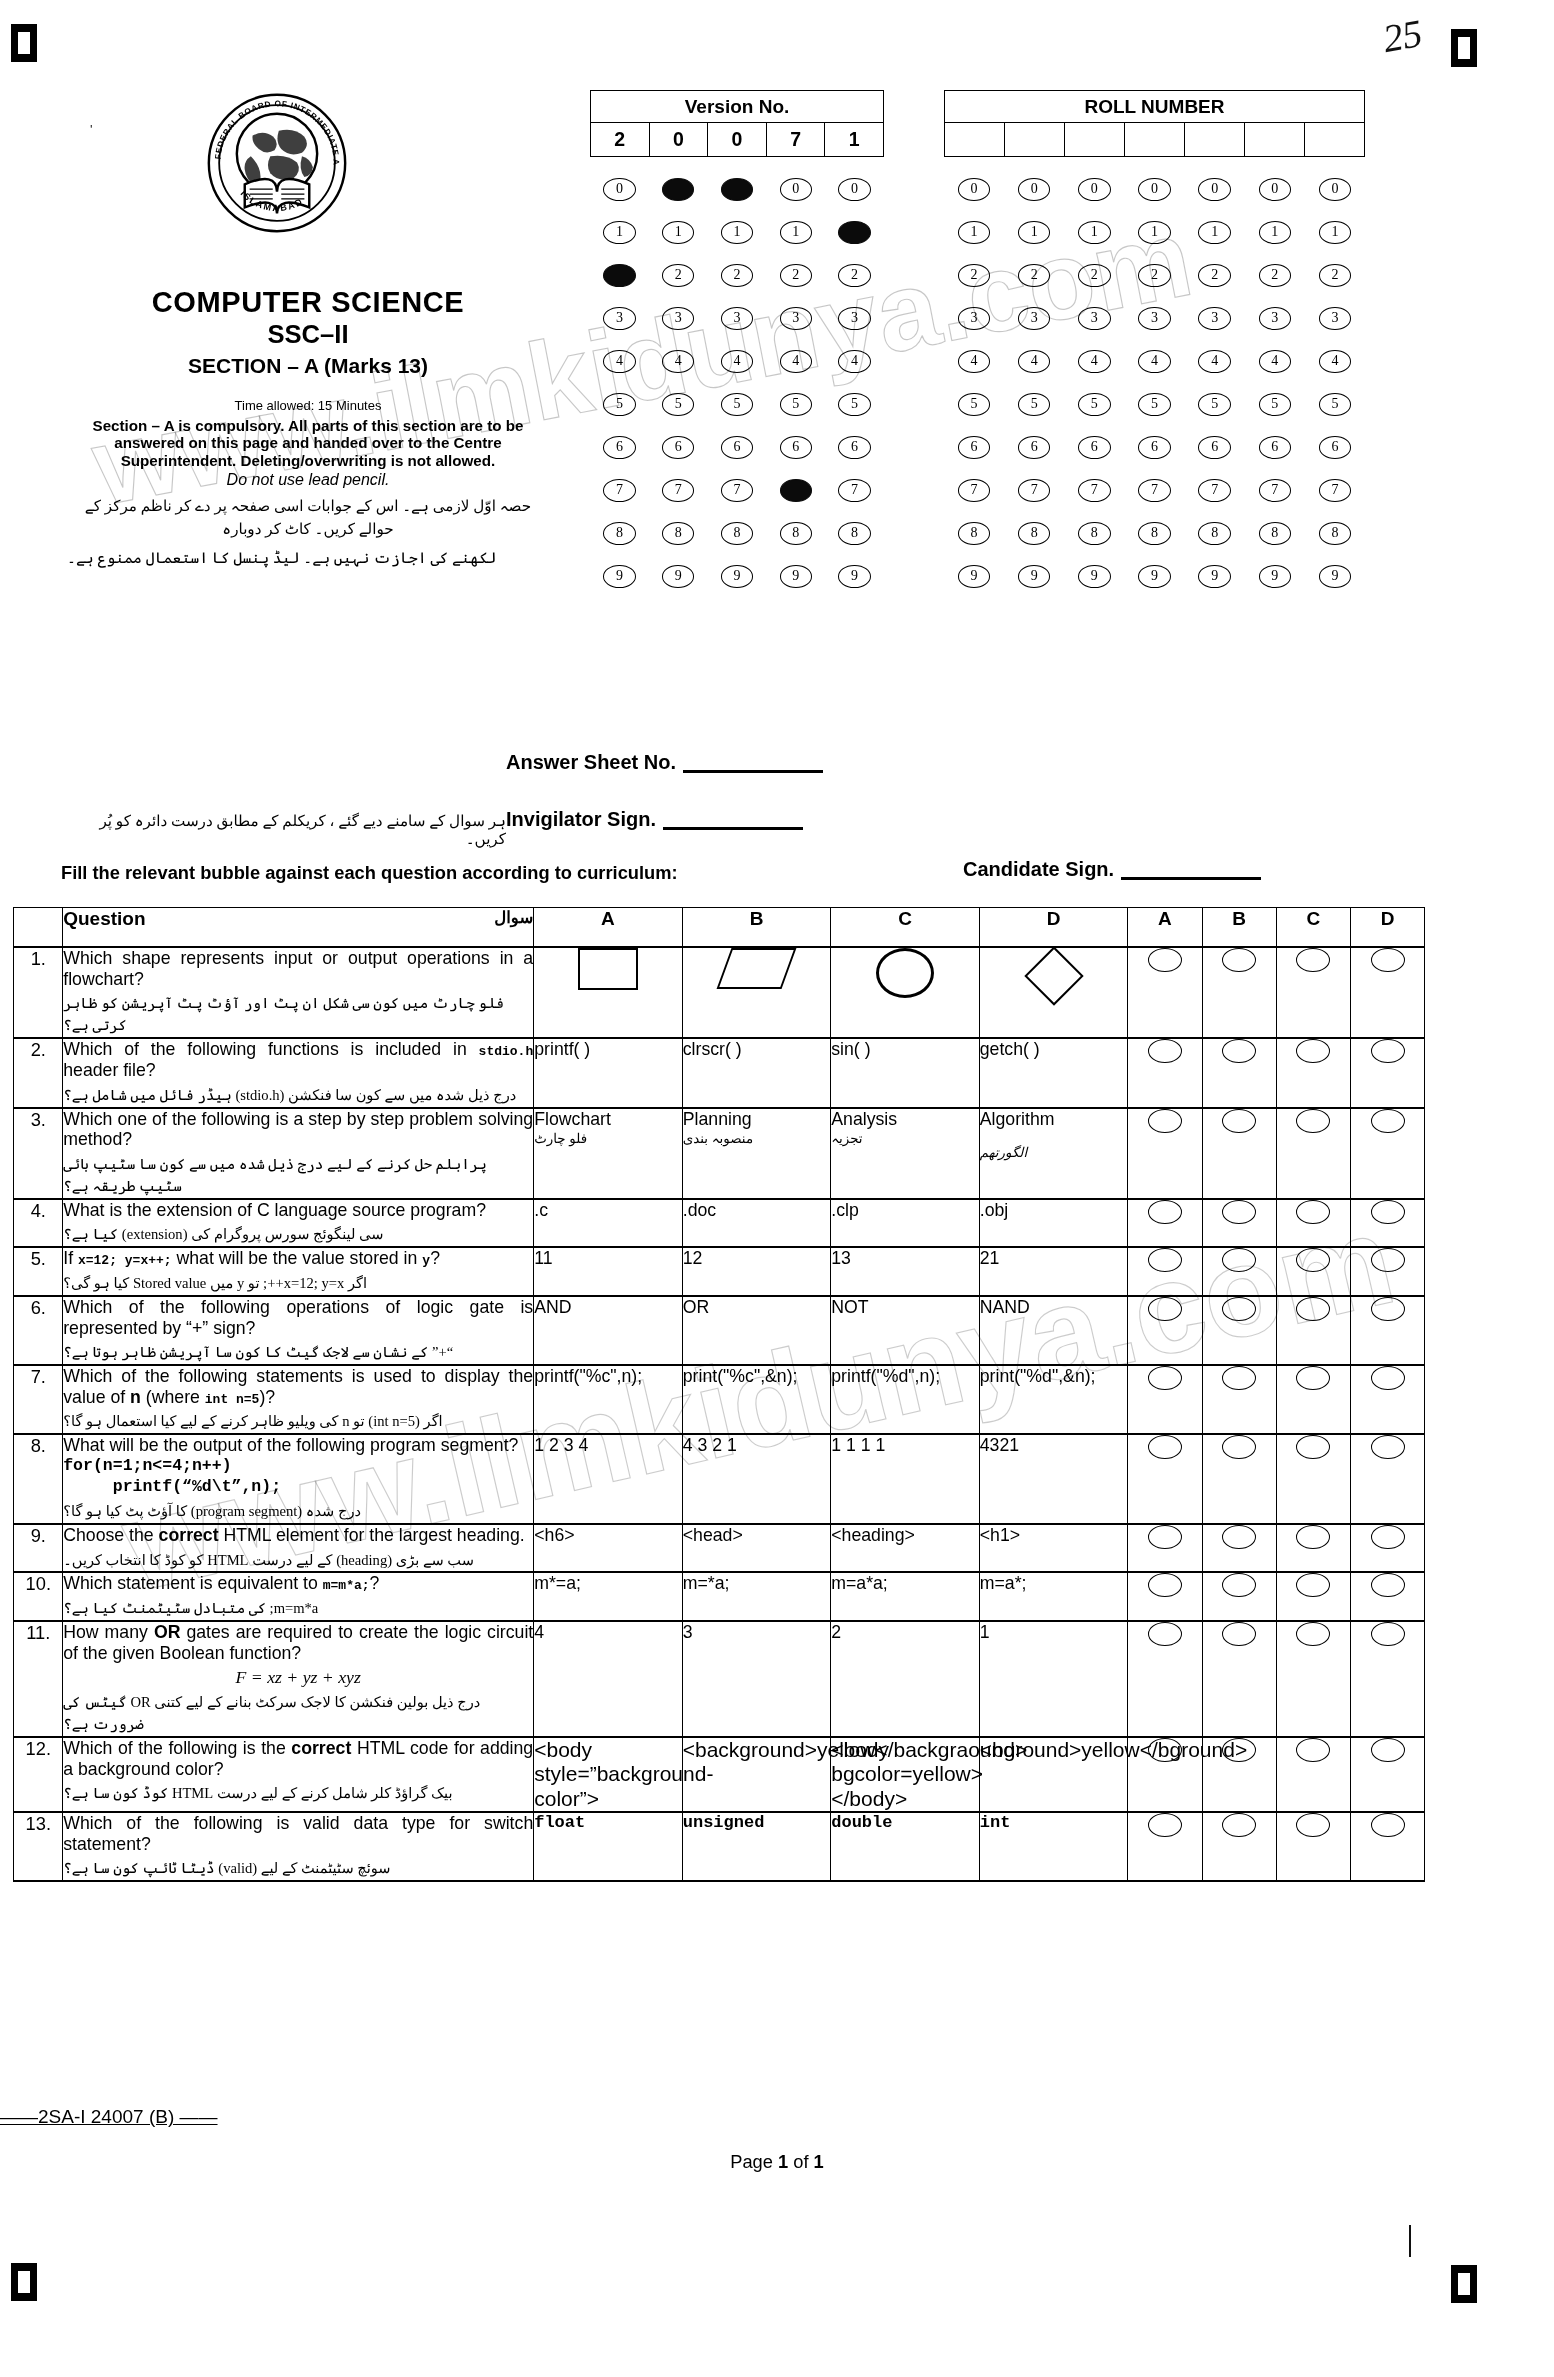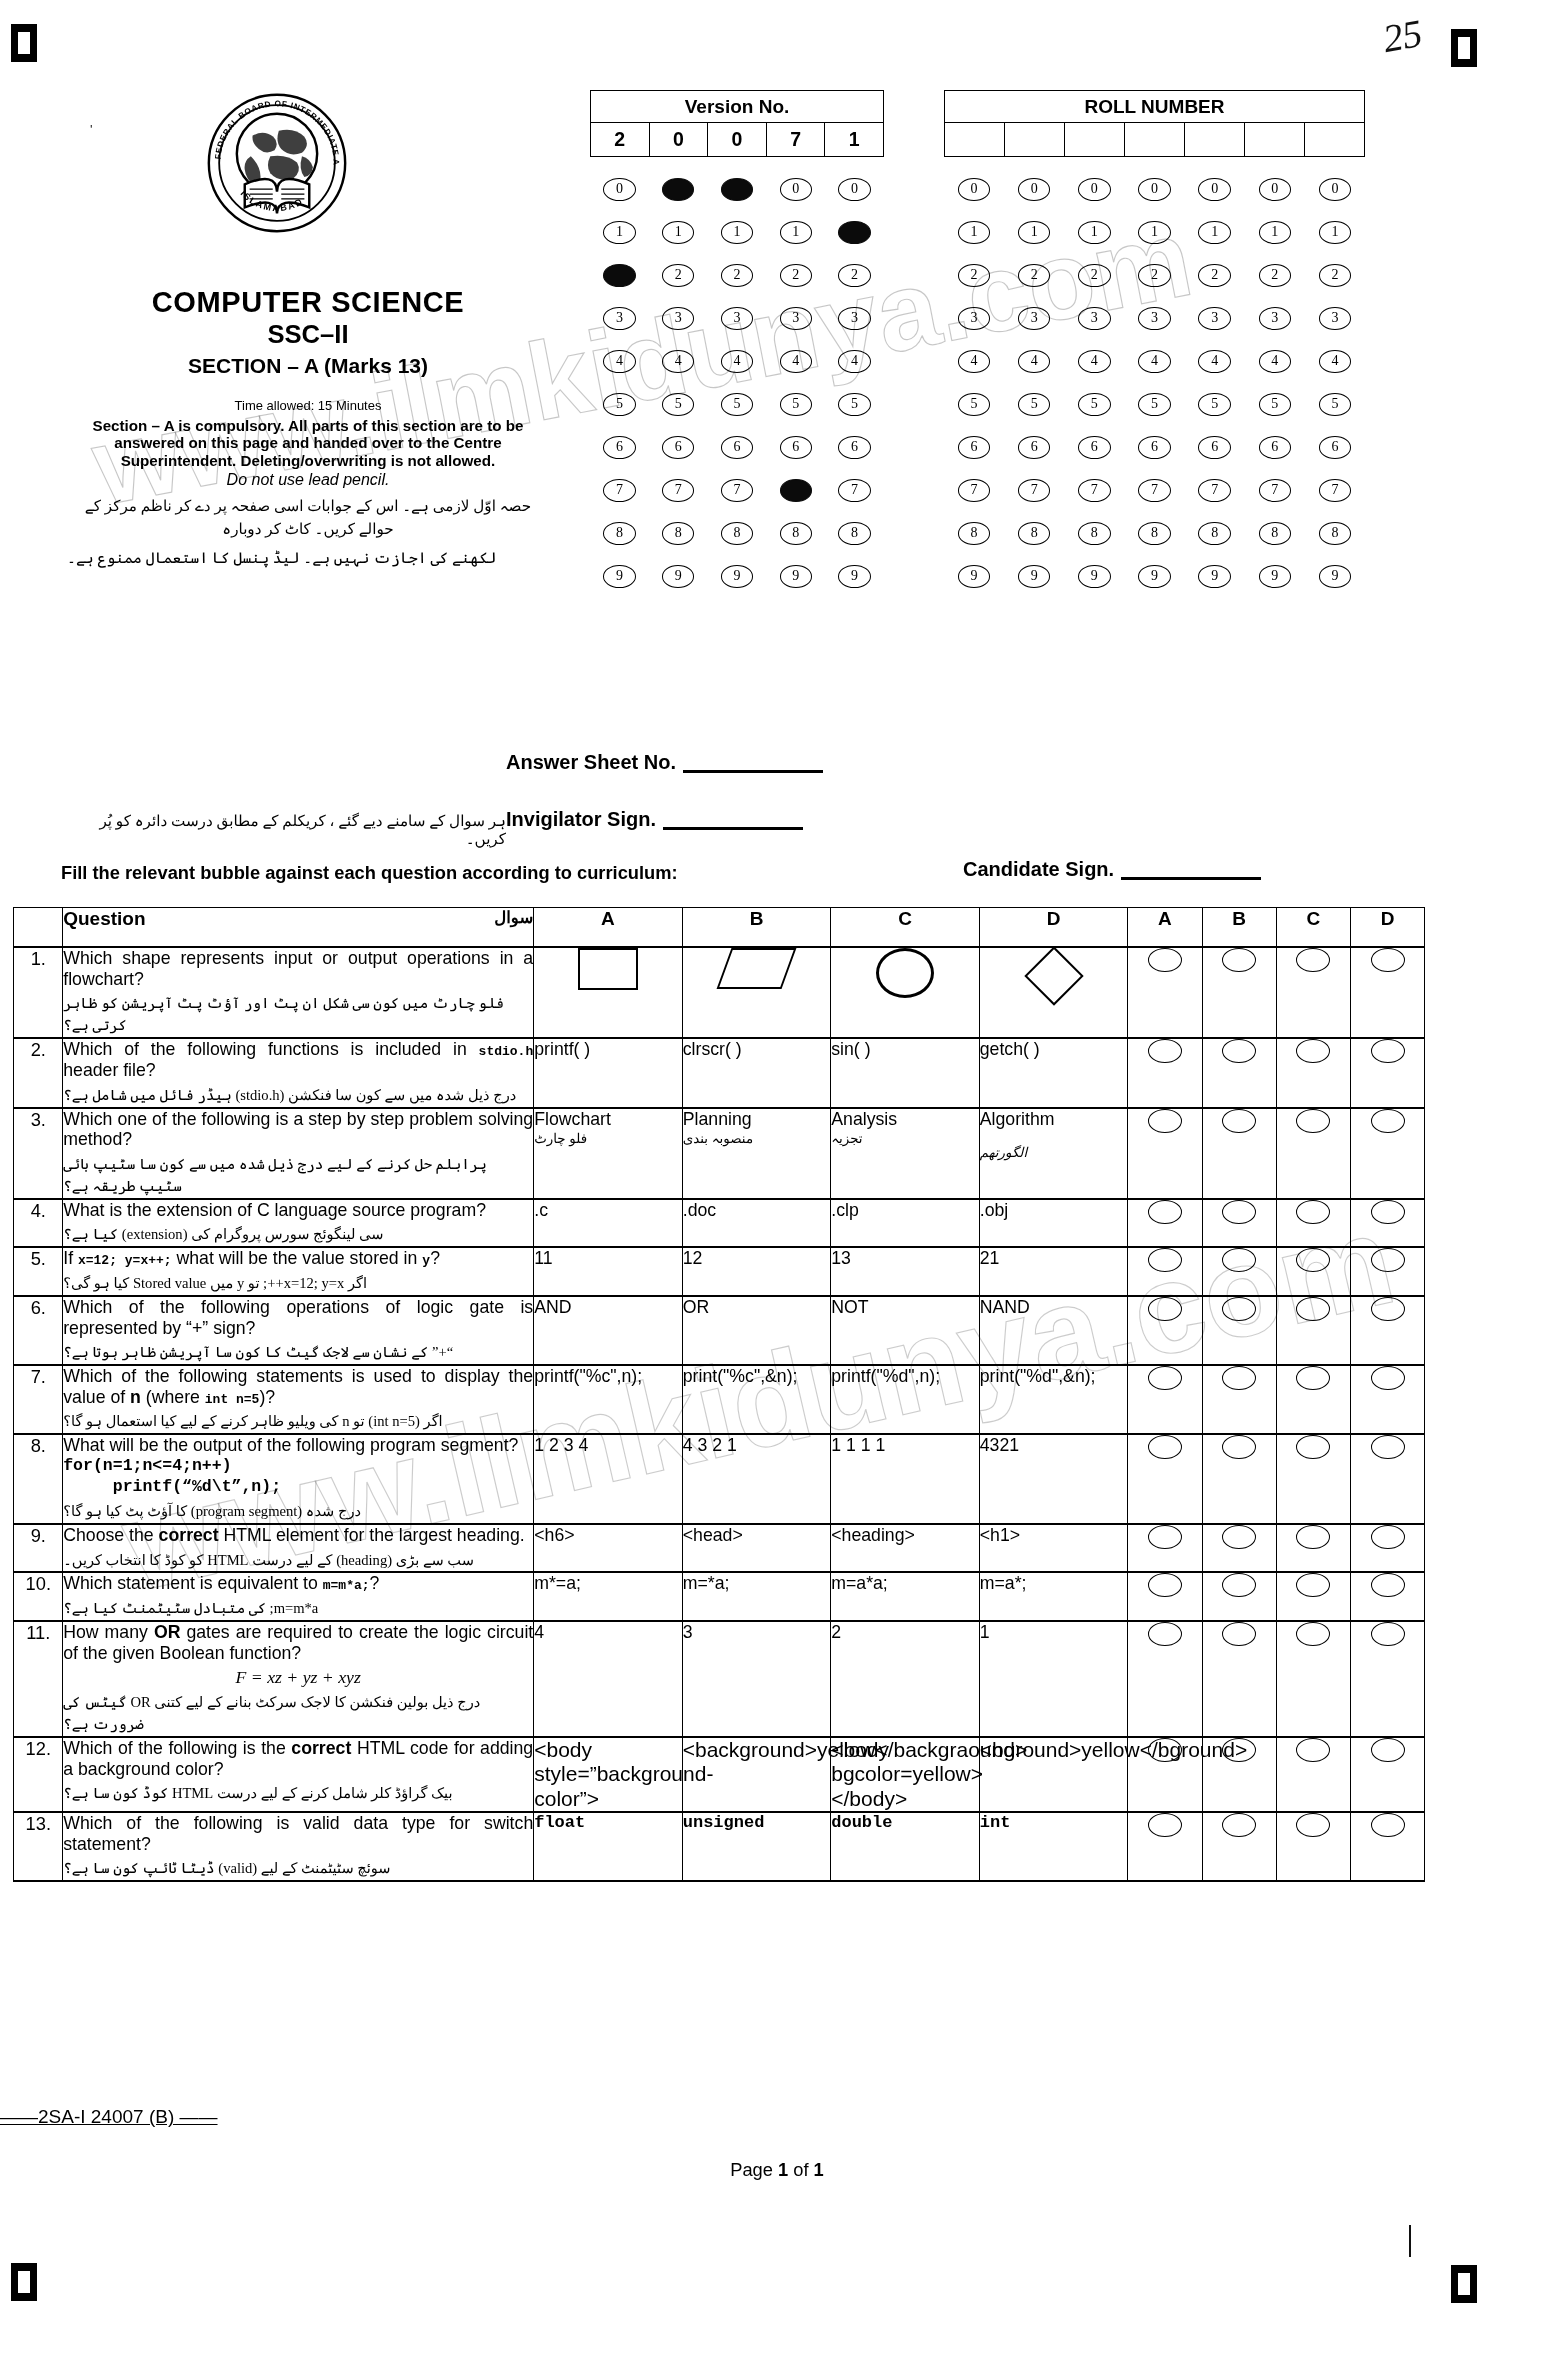--- a/index.html
+++ b/index.html
@@ -95,21 +95,21 @@
   .shape-cell{text-align:center;vertical-align:middle;}
   .sh-rect{display:inline-block;width:56px;height:38px;border:2.4px solid #000;}
   .sh-para{display:inline-block;width:61px;height:37px;border:2.4px solid #000;
            transform:skewX(-20deg);}
   .sh-oval{display:inline-block;width:52px;height:44px;border:3px solid #000;
            border-radius:50%;}
   .sh-dia{display:inline-block;width:38px;height:38px;border:2.4px solid #000;
           transform:rotate(45deg);margin:7.3px 0;}
 
   .footcode{position:absolute;width:100%;font-size:19px;text-decoration:underline;}
-  .pagenum{position:absolute;width:100%;text-align:center;font-size:18.3px;margin-top:8px;}
+  .pagenum{position:absolute;width:100%;text-align:center;font-size:18.3px;}
   .pagenum b{font-weight:bold;}
 
   
   .wm{position:absolute;left:85px;top:140px;width:1311px;height:762px;
       pointer-events:none;}
   .wm span{position:absolute;font-size:110px;font-weight:bold;color:#fff;
            -webkit-text-stroke:1.2px rgba(0,0,0,.22);
            font-family:"Liberation Sans",sans-serif;white-space:nowrap;
            transform:rotate(-11deg);}
   .wm2{position:absolute;left:110px;top:1024px;width:1311px;height:1067px;

